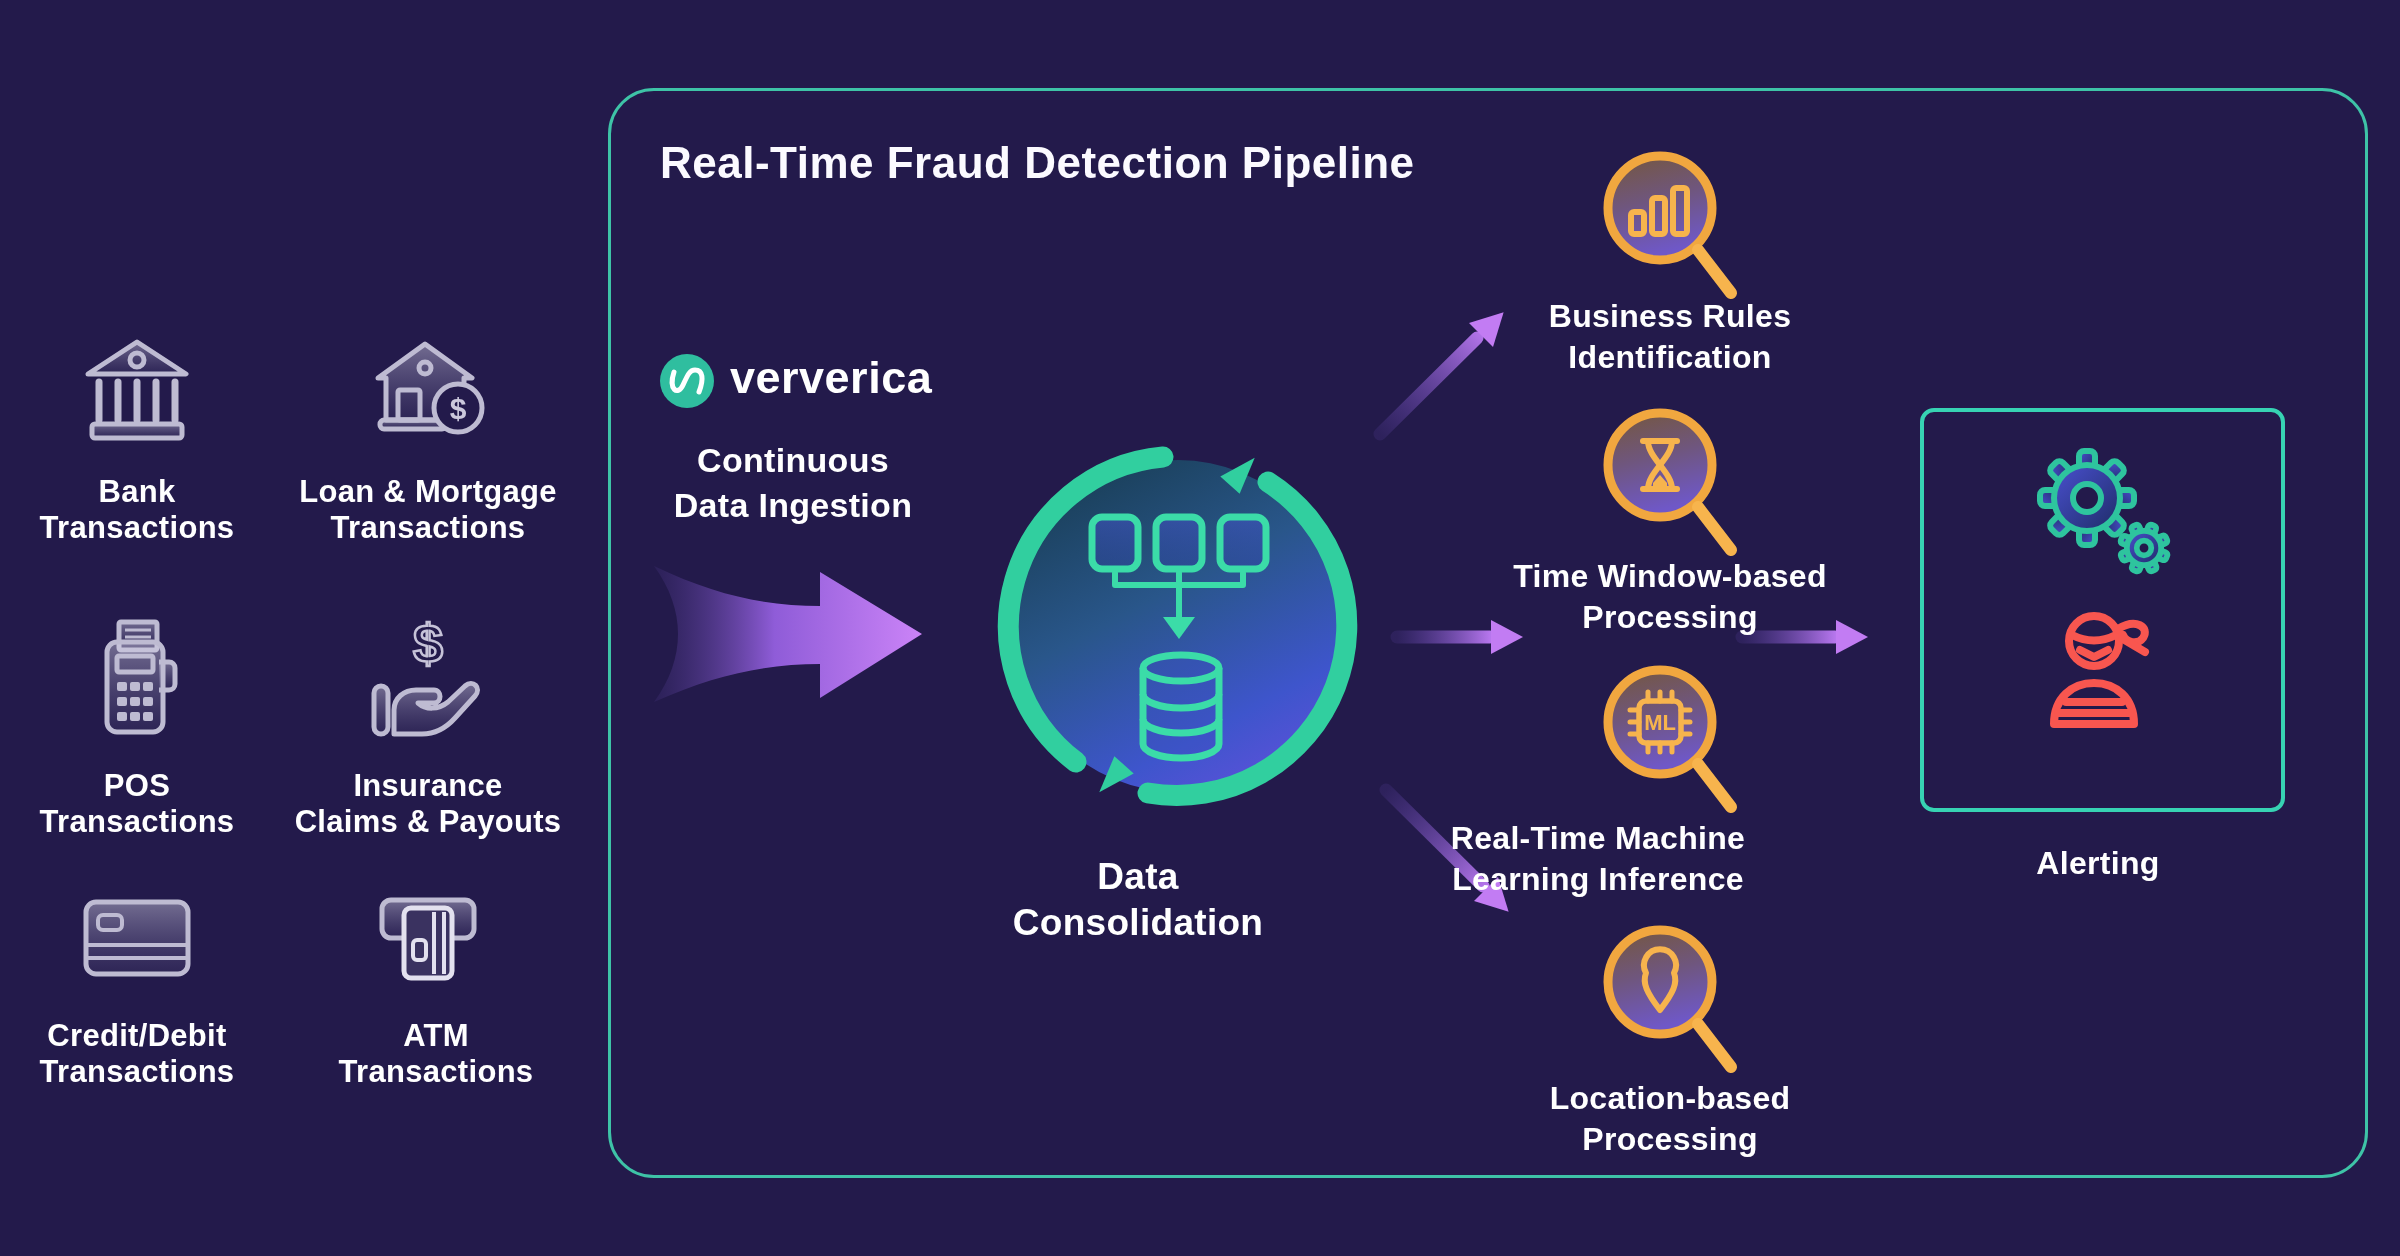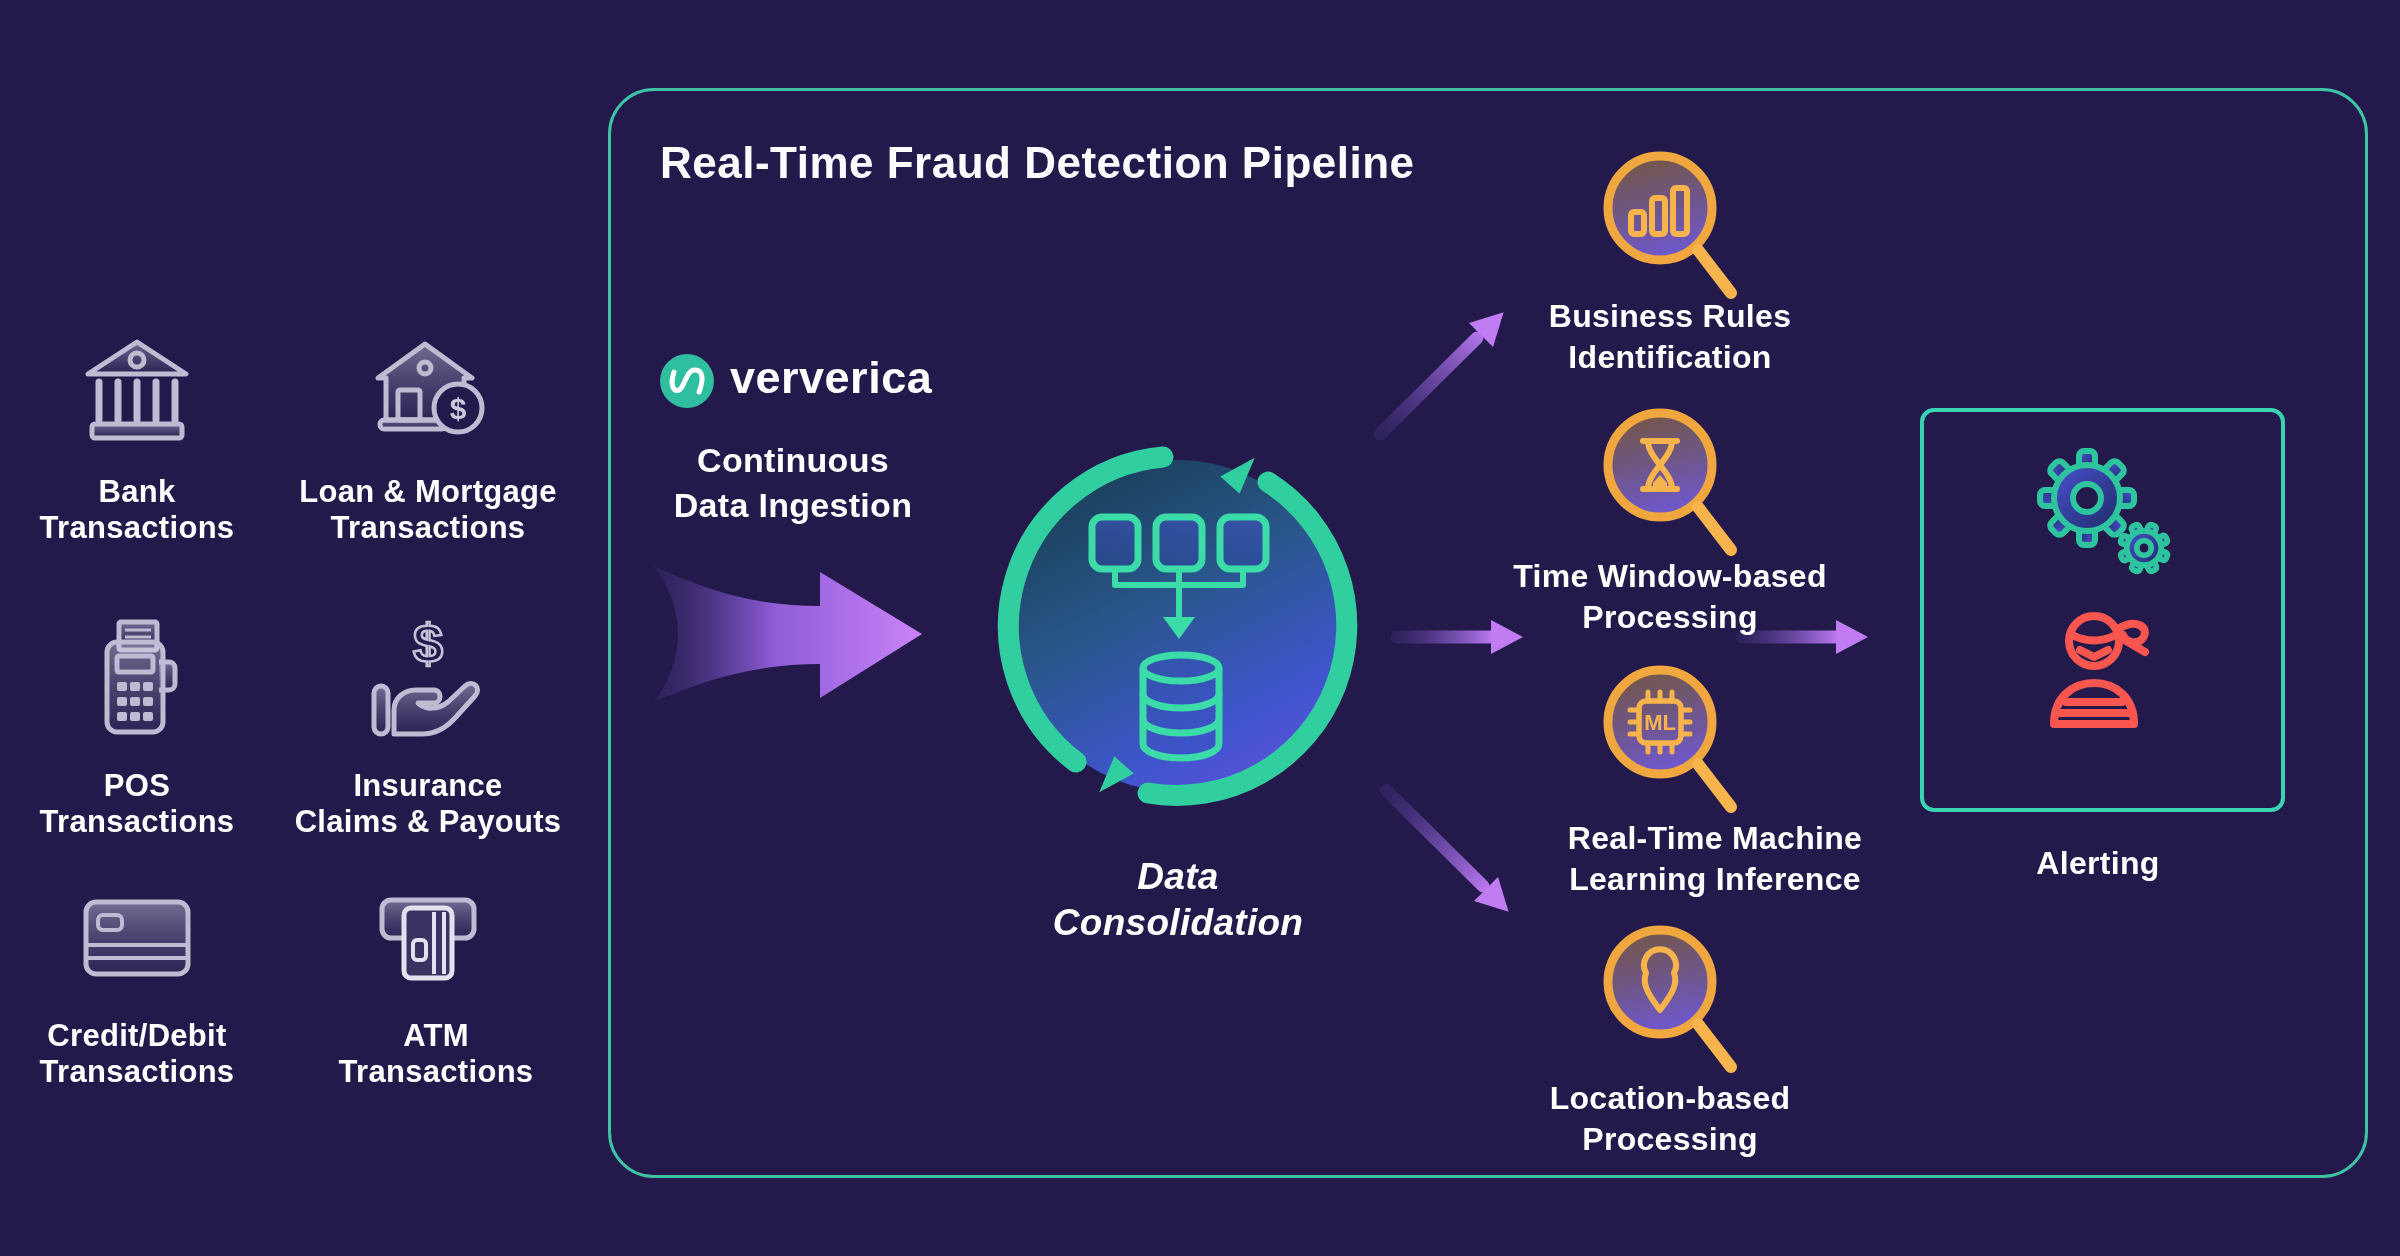--- a/index.html
+++ b/index.html
@@ -14,21 +14,21 @@
   .stage-lbl{width:420px;font-size:32px;line-height:41px;}
   
   #panel{
     left:608px;top:88px;width:1754px;height:1084px;
     border:3px solid #3ec3a7;border-radius:46px;
   }
   #title{left:660px;top:138px;font-size:44px;font-weight:700;letter-spacing:.5px;color:#fbfaff;}
   #brand{left:658px;top:352px;display:flex;align-items:flex-start;gap:14px;}
   #brand .wordmark{font-size:45px;font-weight:700;letter-spacing:.5px;color:#ffffff;}
   #ingestion{left:643px;top:438px;width:300px;font-size:34px;line-height:45px;}
-  #consolidation{left:1028px;top:854px;width:300px;font-size:37px;line-height:46px;font-style:italic;}
+  #consolidation{left:988px;top:854px;width:300px;font-size:37px;line-height:46px;}
   #circle-bg{
     left:1012px;top:460px;width:332px;height:332px;border-radius:50%;
     background:linear-gradient(152deg,#173b50 4%,#29568a 42%,#3e55cc 74%,#6a4fe0 100%);
   }
   #alert-box{
     left:1920px;top:408px;width:357px;height:396px;
     border:4px solid #37d3b3;border-radius:14px;
   }
   #alert-lbl{left:1948px;top:845px;width:300px;font-size:32px;}
   svg{display:block;overflow:visible;}
@@ -318,21 +318,21 @@
     <line x1="110" y1="102" x2="143" y2="145" stroke="#f7b44d" stroke-width="12" stroke-linecap="round"></line>
     <g transform="translate(72,60)">
       <g stroke="#f7b44d" stroke-width="5" stroke-linecap="round">
         <path d="M-21,-12 h-9 M-21,0 h-9 M-21,12 h-9 M21,-12 h9 M21,0 h9 M21,12 h9"></path>
         <path d="M-12,-21 v-9 M0,-21 v-9 M12,-21 v-9 M-12,21 v9 M0,21 v9 M12,21 v9"></path>
       </g>
       <rect x="-21" y="-21" width="42" height="42" rx="7" stroke="#f7b44d" stroke-width="5.5" fill="none"></rect>
       <text x="0" y="8" text-anchor="middle" font-size="22" font-weight="bold" fill="#f7b44d">ML</text>
     </g>
   </svg>
-  <div class="abs lbl stage-lbl" style="left:1505px;top:818px">
+  <div class="abs lbl stage-lbl" style="left:1388px;top:818px">
     <div>Real-Time Machine</div>
     <div>Learning Inference</div>
   </div>
 
   <svg class="abs" style="left:1588px;top:922px" width="150" height="168" viewBox="0 0 150 168">
     <circle cx="72" cy="60" r="52" fill="url(#lensGrad)" stroke="#f1a73f" stroke-width="9"></circle>
     <line x1="110" y1="102" x2="143" y2="145" stroke="#f7b44d" stroke-width="12" stroke-linecap="round"></line>
     <g transform="translate(72,62)">
       <path d="M0,26 C-13,9 -18,-1 -14,-11 A16,16 0 1 1 14,-11 C18,-1 13,9 0,26 Z" stroke="#f7b44d" stroke-width="6" fill="none" stroke-linejoin="round"></path>
     </g>

